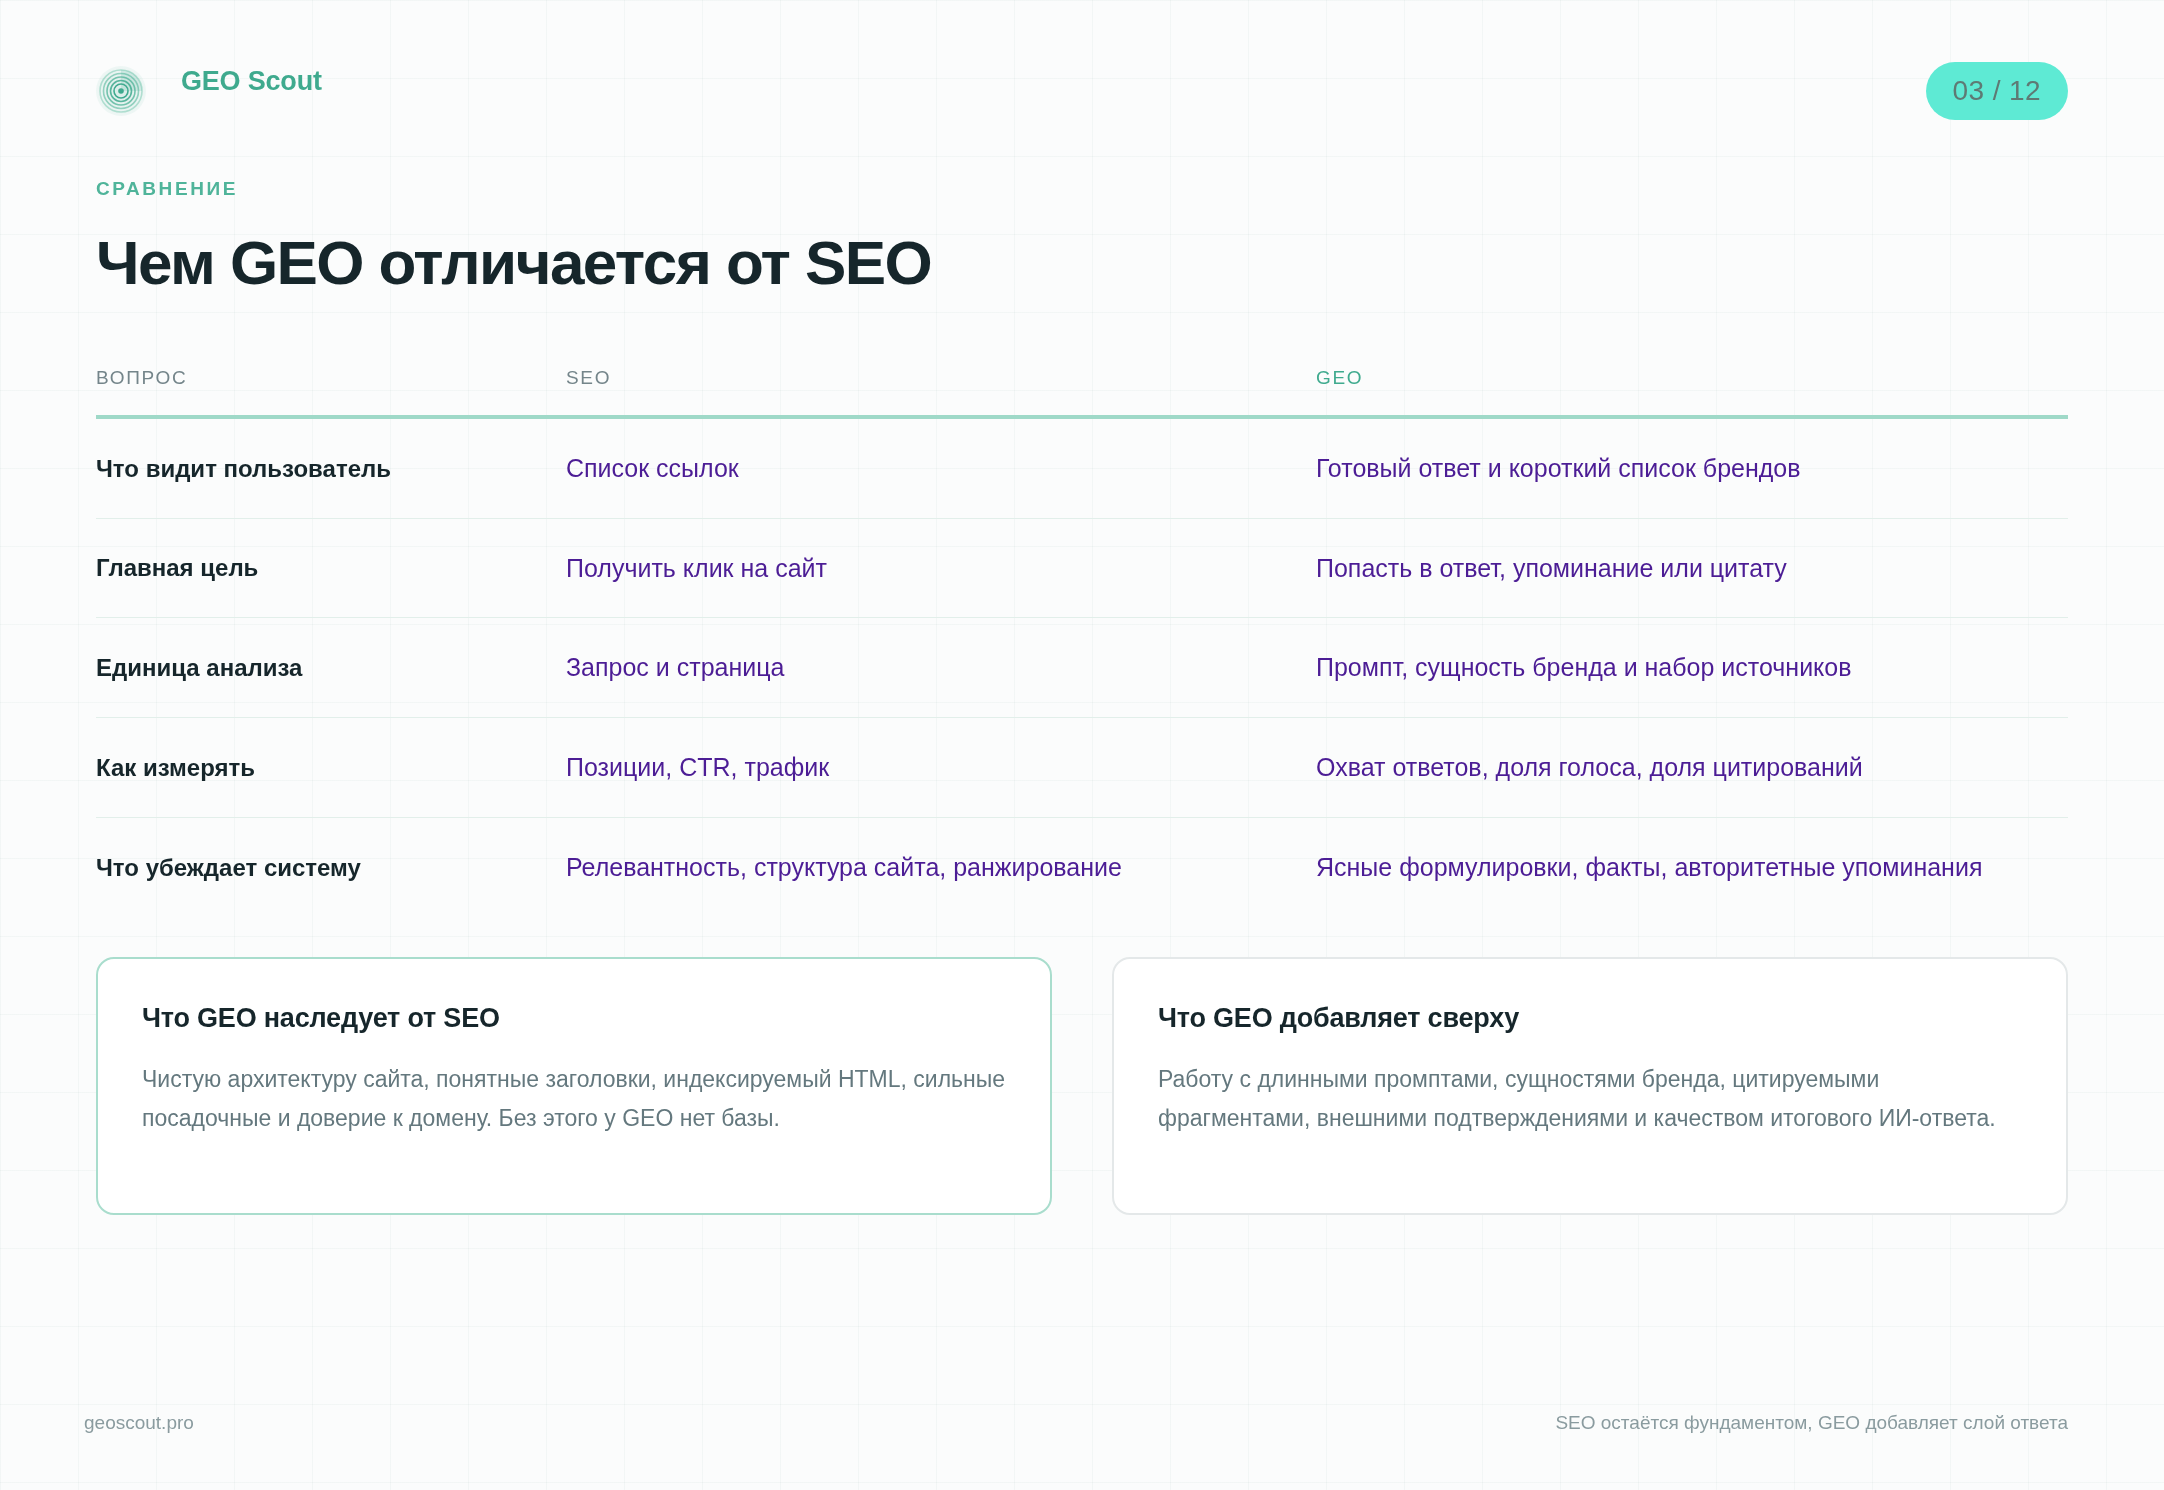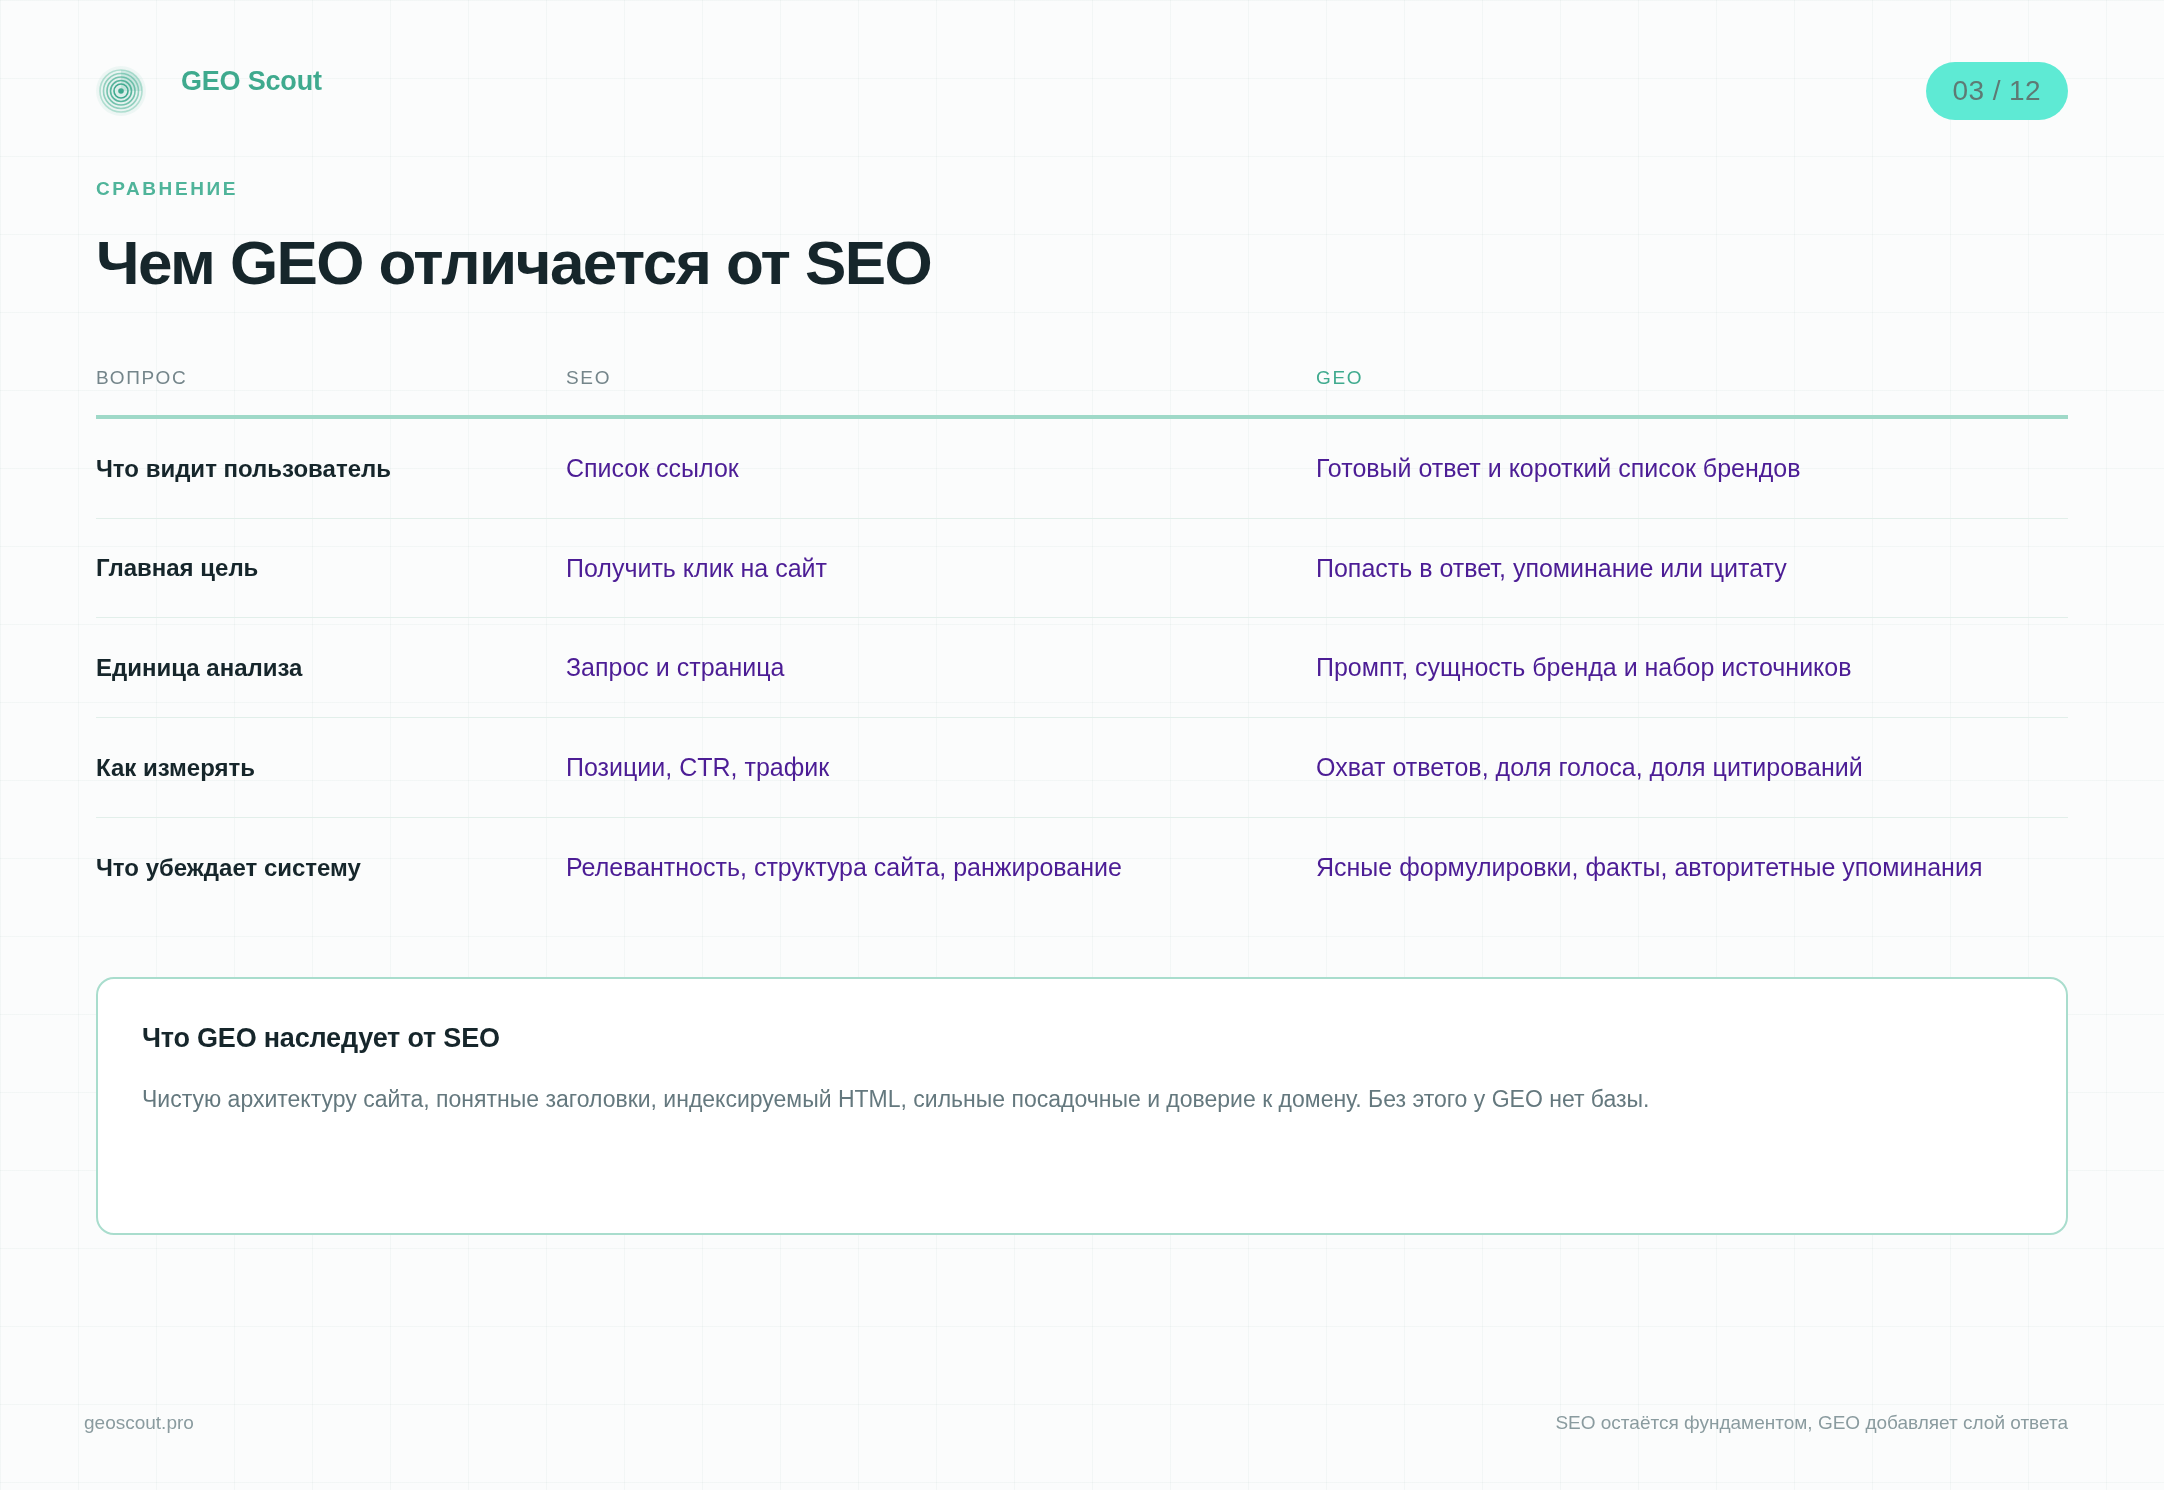--- a/index.html
+++ b/index.html
@@ -131,21 +131,21 @@
     color: #16262b;
     font-size: 24px;
   }
 
   .table tbody tr:last-child td { border-bottom: none; }
 
   
   .cards {
     display: flex;
     gap: 60px;
-    margin-top: 60px;
+    margin-top: 40px;
   }
 
   .card {
     flex: 1;
     background: #ffffff;
     border-radius: 18px;
     padding: 44px 44px 46px 44px;
     min-height: 258px;
   }
 
@@ -245,20 +245,24 @@
         <td>Ясные формулировки, факты, авторитетные упоминания</td>
       </tr>
     </tbody>
   </table>
 
   <div class="cards">
     <div class="card accent">
       <div class="card-title">Что GEO наследует от SEO</div>
       <div class="card-body">Чистую архитектуру сайта, понятные заголовки, индексируемый HTML, сильные посадочные и доверие к домену. Без этого у GEO нет базы.</div>
     </div>
+    <div class="card neutral">
+      <div class="card-title">Что GEO добавляет сверху</div>
+      <div class="card-body">Работу с длинными промптами, сущностями бренда, цитируемыми фрагментами, внешними подтверждениями и качеством итогового ИИ-ответа.</div>
+    </div>
   </div>
 
   <div class="footer">
     <span>geoscout.pro</span>
     <span>SEO остаётся фундаментом, GEO добавляет слой ответа</span>
   </div>
 
 </div>
 
 </body></html>

